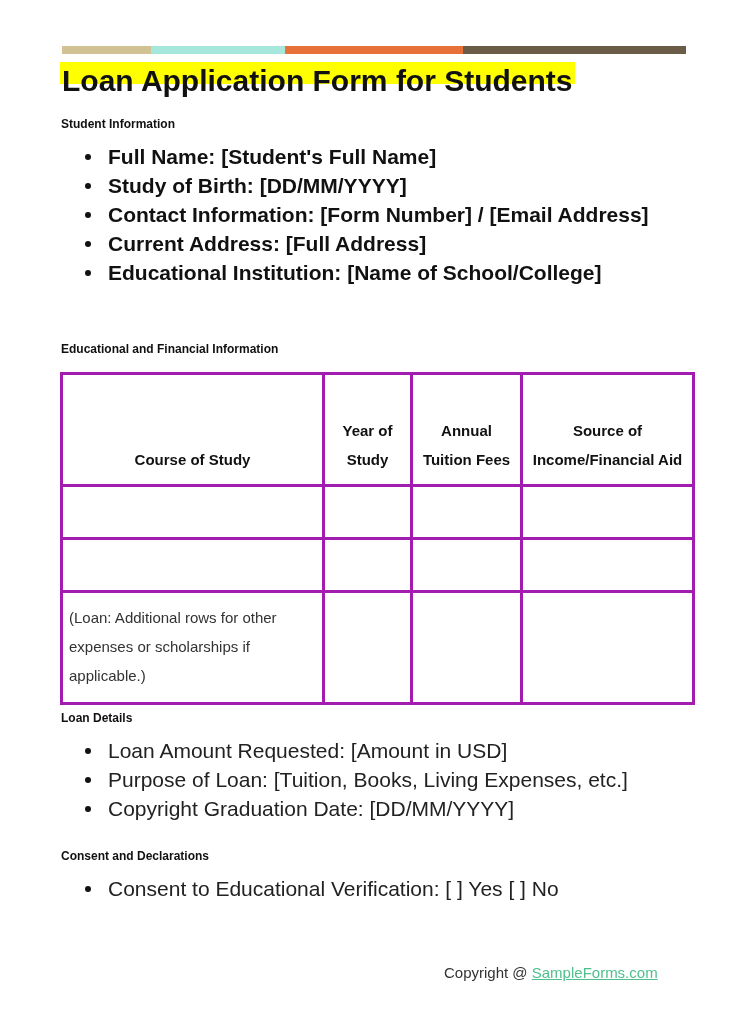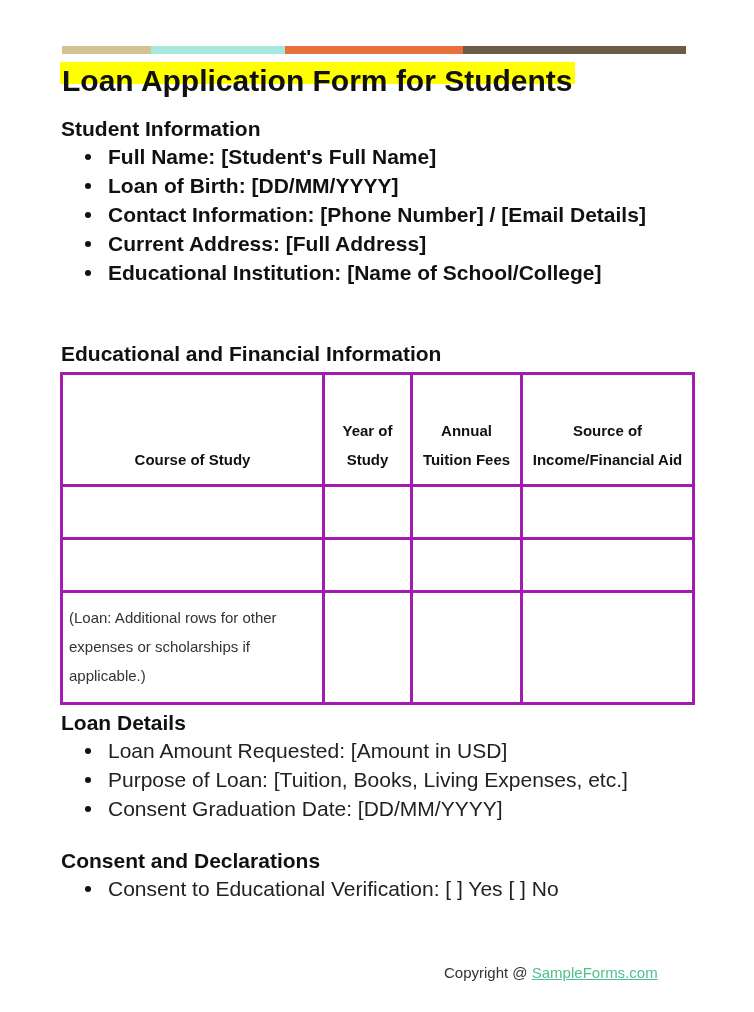--- a/index.html
+++ b/index.html
@@ -1,20 +1,20 @@
 <!DOCTYPE html>
 <html><head>
 <meta charset="utf-8">
 <style>
   html, body { margin: 0; padding: 0; background: #ffffff; }
   body { width: 754px; height: 1012px; position: relative; font-family: "Liberation Sans", sans-serif; color: #1a1a1a; overflow: hidden; }
   .colorbar { position: absolute; left: 62px; top: 46px; width: 624px; height: 8px; display: flex; }
   .colorbar div { height: 100%; }
   .title { position: absolute; left: 60px; top: 62px; height: 22px; background: #ffff00; font-size: 30px; font-weight: bold; line-height: 38px; padding: 0 2px; color: #111; white-space: nowrap; }
-  .section-heading { position: absolute; left: 61px; font-size: 21px; font-weight: bold; color: #111; }
+  .section-heading { position: absolute; left: 61px; font-size: 12px; font-weight: bold; color: #111; }
   ul.bullets { position: absolute; left: 80px; margin: 0; padding: 0; list-style: none; }
   ul.bullets li { position: relative; padding-left: 28px; height: 29px; line-height: 29px; font-size: 21px; white-space: nowrap; }
   ul.bullets li::before { content: ""; position: absolute; left: 5px; top: 12px; width: 6px; height: 6px; border-radius: 50%; background: #111; }
   ul.bold li { font-weight: bold; color: #111; }
   ul.regular li { font-weight: normal; color: #222; }
   table.grid { position: absolute; left: 60px; top: 372px; border-collapse: collapse; font-size: 15px; }
   table.grid td, table.grid th { border: 3px solid #a21caf; padding: 0 6px; vertical-align: bottom; }
   table.grid th { font-weight: bold; text-align: center; line-height: 29px; padding-bottom: 10px; color: #111; }
   table.grid td { height: 50px; }
   table.grid td.note { line-height: 29px; padding: 10px 6px; color: #333; vertical-align: top; }
@@ -29,22 +29,22 @@
   <div style="width:134px;background:#a6e8dc"></div>
   <div style="width:178px;background:#e8713a"></div>
   <div style="width:223px;background:#6b5c47"></div>
 </div>
 
 <div class="title">Loan Application Form for Students</div>
 
 <div class="section-heading" style="top:117px">Student Information</div>
 <ul class="bullets bold" style="top:142px">
   <li>Full Name: [Student's Full Name]</li>
-  <li>Loan of Birth: [DD/MM/YYYY]</li>
-  <li>Contact Information: [Phone Number] / [Email Details]</li>
+  <li>Study of Birth: [DD/MM/YYYY]</li>
+  <li>Contact Information: [Form Number] / [Email Address]</li>
   <li>Current Address: [Full Address]</li>
   <li>Educational Institution: [Name of School/College]</li>
 </ul>
 
 <div class="section-heading" style="top:342px;font-weight:bold">Educational and Financial Information</div>
 
 <table class="grid">
   <tbody>
       <tr>
     <th style="width:247px;height:99px">Course of Study</th>
@@ -70,21 +70,21 @@
     <td></td>
     <td></td>
   </tr>
 </tbody>
   </table>
 
 <div class="section-heading" style="top:711px">Loan Details</div>
 <ul class="bullets regular" style="top:736px">
   <li>Loan Amount Requested: [Amount in USD]</li>
   <li>Purpose of Loan: [Tuition, Books, Living Expenses, etc.]</li>
-  <li>Consent Graduation Date: [DD/MM/YYYY]</li>
+  <li>Copyright Graduation Date: [DD/MM/YYYY]</li>
 </ul>
 
 <div class="section-heading" style="top:849px">Consent and Declarations</div>
 <ul class="bullets regular" style="top:874px">
   <li>Consent to Educational Verification: [ ] Yes [ ] No</li>
 </ul>
 
 <div class="footer">
   <span>Copyright @ </span><a>SampleForms.com</a>
 </div>

